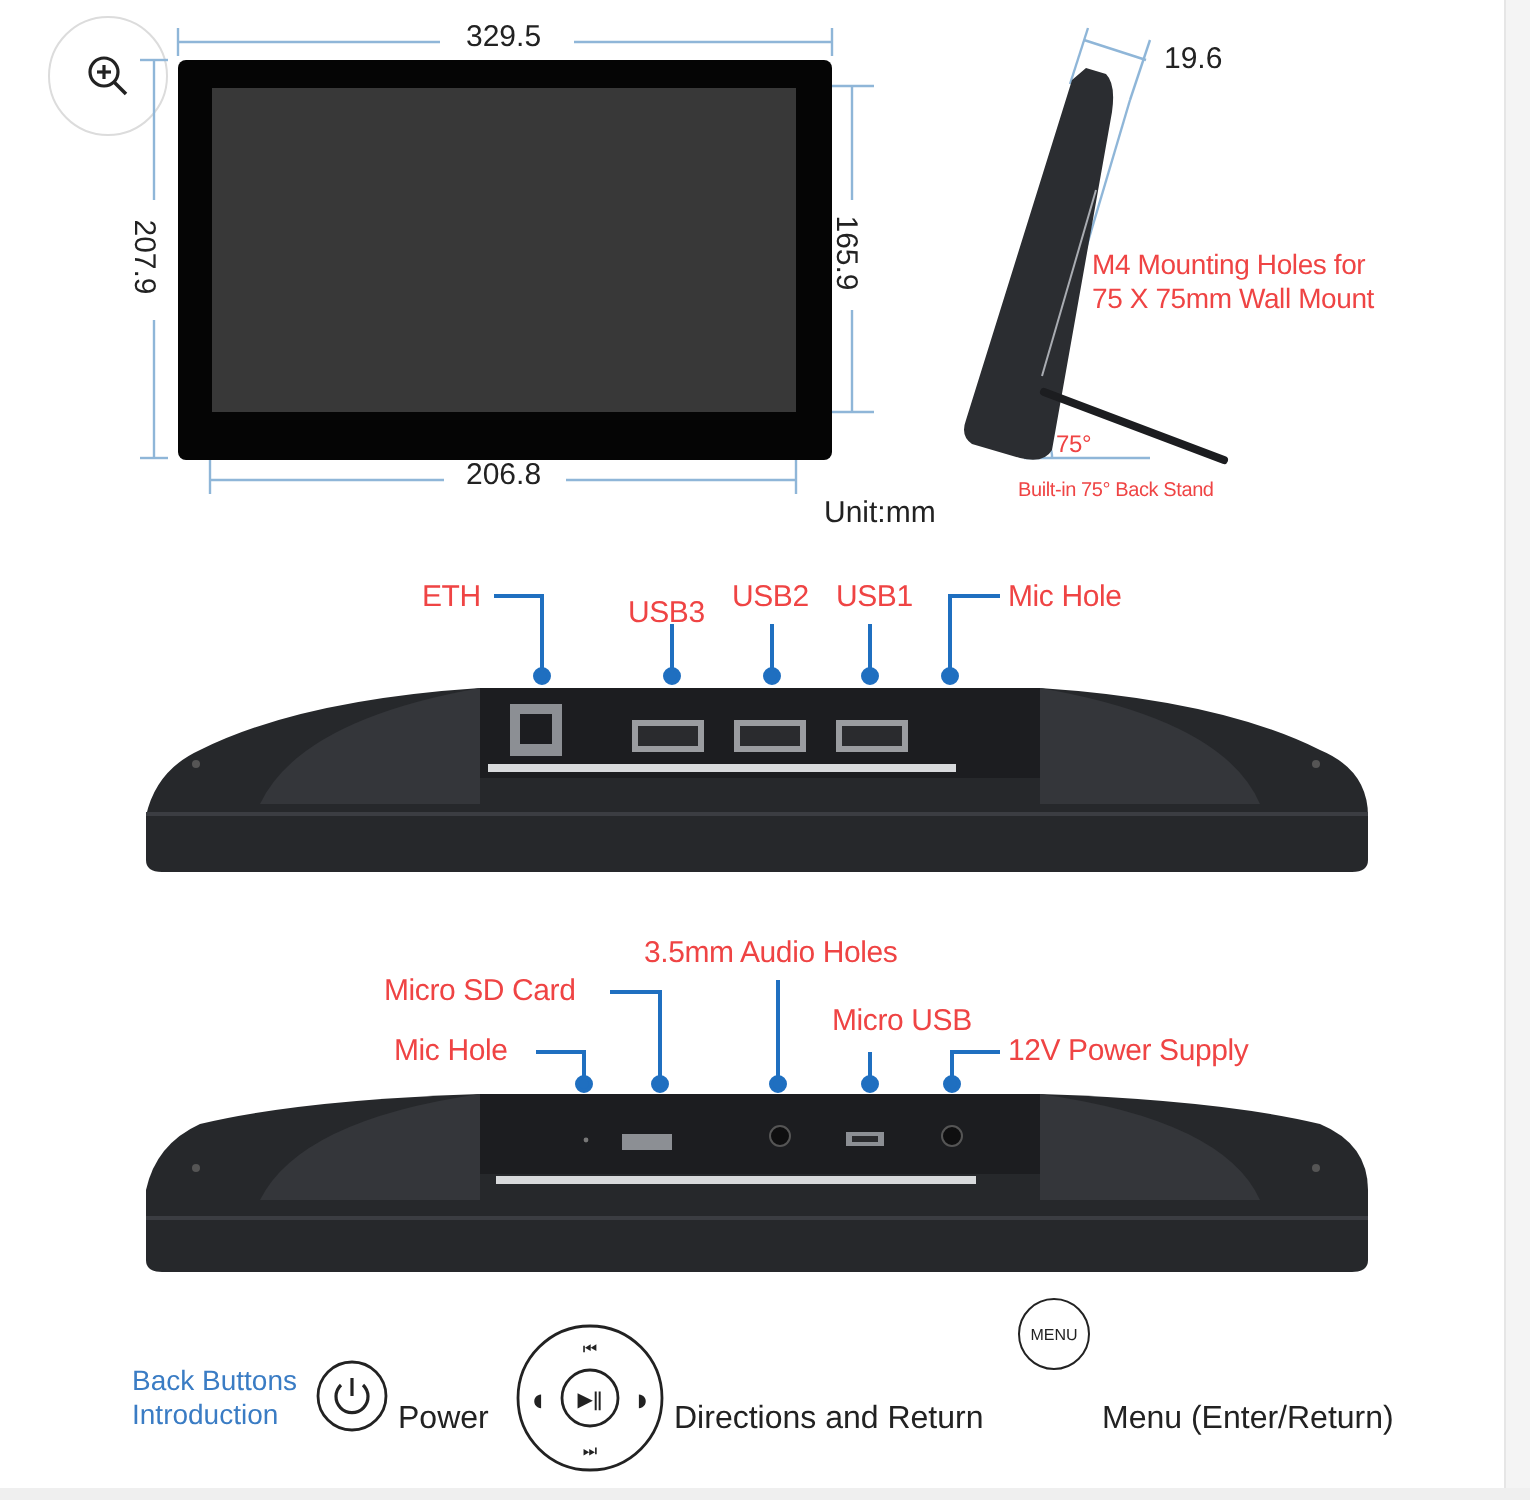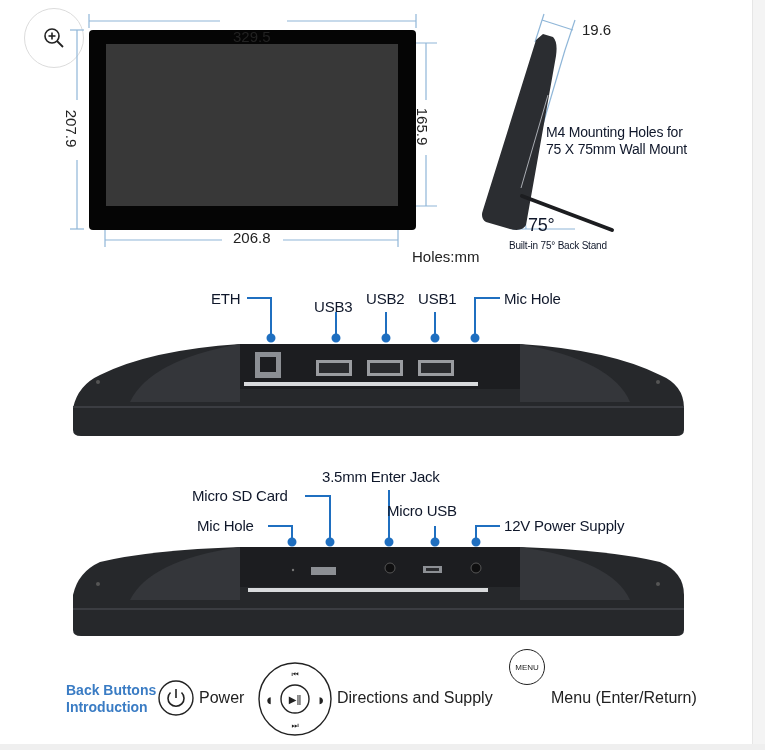--- a/index.html
+++ b/index.html
@@ -1,26 +1,26 @@
 <!DOCTYPE html>
 <html><head>
 <meta charset="utf-8">
 <style>
   html, body { margin:0; padding:0; }
   body { width:765px; height:750px; background:#ffffff; position:relative; overflow:hidden;
          font-family:"Liberation Sans", "DejaVu Sans", sans-serif; color:#222; }
   .abs { position:absolute; }
-  .lbl { position:absolute; font-size:15px; color:#0f172a; white-space:nowrap; letter-spacing:-0.2px; }
+  .lbl { position:absolute; font-size:15px; color:#ef4444; white-space:nowrap; letter-spacing:-0.2px; }
   .dim { position:absolute; font-size:15px; color:#222; white-space:nowrap; }
   .rightedge { position:absolute; right:0; top:0; width:12px; height:750px; background:#f4f4f4; border-left:1px solid #e6e6e6; }
   .bottomedge { position:absolute; left:0; bottom:0; width:765px; height:6px; background:#efefef; }
   .zoom-btn { position:absolute; left:24px; top:8px; width:58px; height:58px; border-radius:50%;
               border:1px solid #dcdcdc; background:#fff; display:flex; align-items:center; justify-content:center; cursor:pointer; }
-  .backlbl { position:absolute; left:66px; top:682px; font-size:14px; line-height:17px; color:#3a7cc4;font-weight:bold; }
-  .btnlbl { position:absolute; font-size:16px; color:#222; white-space:nowrap; }
+  .backlbl { position:absolute; left:66px; top:682px; font-size:14px; line-height:17px; color:#3a7cc4; }
+  .btnlbl { position:absolute; font-size:16px; color:#222; white-space:nowrap;margin-top:12px; }
 </style>
 </head>
 <body>
 
 <div class="rightedge"></div>
 <div class="bottomedge"></div>
 
 <div class="zoom-btn">
   <svg width="24" height="24" viewBox="0 0 24 24">
     <circle cx="10" cy="10" r="7" fill="none" stroke="#222" stroke-width="1.6"></circle>
@@ -50,45 +50,45 @@
         <line x1="426" y1="155" x2="426" y2="206"></line>
 
       <line x1="105" y1="208" x2="105" y2="247"></line>
         <line x1="398" y1="208" x2="398" y2="247"></line>
       <line x1="105" y1="240" x2="222" y2="240"></line>
         <line x1="283" y1="240" x2="398" y2="240"></line>
     </g>
     <rect x="89" y="30" width="327" height="200" rx="4" fill="#050505"></rect>
     <rect x="106" y="44" width="292" height="162" fill="#383838"></rect>
   </svg>
-  <div class="dim" style="left:233px;top:28px">329.5</div>
+  <div class="dim" style="left:233px;top:10px">329.5</div>
   <div class="dim" style="left:233px;top:229px">206.8</div>
   <div class="dim" style="left:53px;top:120px;transform:rotate(90deg);transform-origin:center">207.9</div>
   <div class="dim" style="left:404px;top:118px;transform:rotate(90deg);transform-origin:center">165.9</div>
-  <div class="dim" style="left:412px;top:248px">Holes:mm</div>
+  <div class="dim" style="left:412px;top:248px">Unit:mm</div>
 </div>
 
 <div>
   <svg class="abs" style="left:450px;top:0" width="300" height="270">
     <g stroke="#8fb6d8" stroke-width="1.2" fill="none">
       <line x1="94" y1="14" x2="85" y2="42"></line>
         <line x1="125" y1="20" x2="115" y2="50"></line>
       <line x1="92" y1="20" x2="123" y2="30"></line>
       <line x1="115" y1="50" x2="64" y2="222"></line>
       <line x1="62" y1="229" x2="125" y2="229"></line>
       <path d="M76 229 A12 12 0 0 0 70 218"></path>
     </g>
     <path d="M93 34 L103 37 Q108 42 106 56 L76 225 Q72 232 60 229 L36 222 Q30 218 33 210 L86 40 Z" fill="#2b2d31"></path>
     <line x1="98" y1="95" x2="71" y2="188" stroke="#a9acb2" stroke-width="1"></line>
     <line x1="72" y1="196" x2="162" y2="230" stroke="#1c1d20" stroke-width="4" stroke-linecap="round"></line>
   </svg>
   <div class="dim" style="left:582px;top:21px">19.6</div>
   <div class="lbl" style="left:546px;top:124px;font-size:14px">M4 Mounting Holes for</div>
   <div class="lbl" style="left:546px;top:141px;font-size:14px">75 X 75mm Wall Mount</div>
-  <div class="lbl" style="left:528px;top:215px;font-size:18px">75°</div>
+  <div class="lbl" style="left:528px;top:215px;font-size:12px">75°</div>
   <div class="lbl" style="left:509px;top:240px;font-size:10px">Built-in 75° Back Stand</div>
 </div>
 
 <div>
   <svg class="abs" style="left:0;top:270px" width="750" height="175">
     <path d="M73 138 Q78 115 100 105 Q150 80 240 74 L520 74 Q610 80 660 105 Q684 115 684 138 L684 160 Q684 166 676 166 L81 166 Q73 166 73 160 Z" fill="#26282b"></path>
     <path d="M130 132 Q150 90 240 74 L240 132 Z" fill="#34363a"></path>
     <path d="M630 132 Q612 90 520 74 L520 132 Z" fill="#34363a"></path>
     <rect x="240" y="74" width="280" height="45" fill="#1c1d20"></rect>
     <rect x="73" y="136" width="611" height="2" fill="#3b3d42"></rect>
@@ -147,22 +147,22 @@
       <line x1="389" y1="40" x2="389" y2="92"></line>
         <circle cx="389" cy="92" r="3.5"></circle>
       <line x1="435" y1="76" x2="435" y2="92"></line>
         <circle cx="435" cy="92" r="3.5"></circle>
       <polyline points="500,76 476,76 476,92" fill="none"></polyline>
         <circle cx="476" cy="92" r="3.5"></circle>
     </g>
   </svg>
   <div class="lbl" style="left:197px;top:517px">Mic Hole</div>
   <div class="lbl" style="left:192px;top:487px">Micro SD Card</div>
-  <div class="lbl" style="left:322px;top:468px">3.5mm Enter Jack</div>
-  <div class="lbl" style="left:387px;top:502px">Micro USB</div>
+  <div class="lbl" style="left:322px;top:468px">3.5mm Audio Holes</div>
+  <div class="lbl" style="left:416px;top:502px">Micro USB</div>
   <div class="lbl" style="left:504px;top:517px">12V Power Supply</div>
 </div>
 
 <div>
   <div class="backlbl">
     <div>Back Buttons</div>
     <div>Introduction</div>
   </div>
 
   <svg class="abs" style="left:157px;top:679px" width="38" height="38">
@@ -174,17 +174,17 @@
 
   <svg class="abs" style="left:257px;top:661px" width="76" height="76">
     <circle cx="38" cy="38" r="36" fill="none" stroke="#222" stroke-width="1.4"></circle>
     <circle cx="38" cy="38" r="14" fill="none" stroke="#222" stroke-width="1.4"></circle>
     <text x="38" y="42" font-size="10" text-anchor="middle" fill="#222" font-family="DejaVu Sans, sans-serif">▶ǁ</text>
     <text x="38" y="16" font-size="8" text-anchor="middle" fill="#222" font-family="DejaVu Sans, sans-serif">⏮</text>
     <text x="38" y="67" font-size="8" text-anchor="middle" fill="#222" font-family="DejaVu Sans, sans-serif">⏭</text>
     <text x="12" y="42" font-size="9" text-anchor="middle" fill="#222" font-family="DejaVu Sans, sans-serif">◖</text>
     <text x="64" y="42" font-size="9" text-anchor="middle" fill="#222" font-family="DejaVu Sans, sans-serif">◗</text>
   </svg>
-  <div class="btnlbl" style="left:337px;top:689px">Directions and Supply</div>
+  <div class="btnlbl" style="left:337px;top:689px">Directions and Return</div>
 
   <div class="abs" style="left:509px;top:649px;width:34px;height:34px;border:1.4px solid #222;border-radius:50%;display:flex;align-items:center;justify-content:center;font-size:8px;">MENU</div>
   <div class="btnlbl" style="left:551px;top:689px">Menu (Enter/Return)</div>
 </div>
 
 </body></html>

